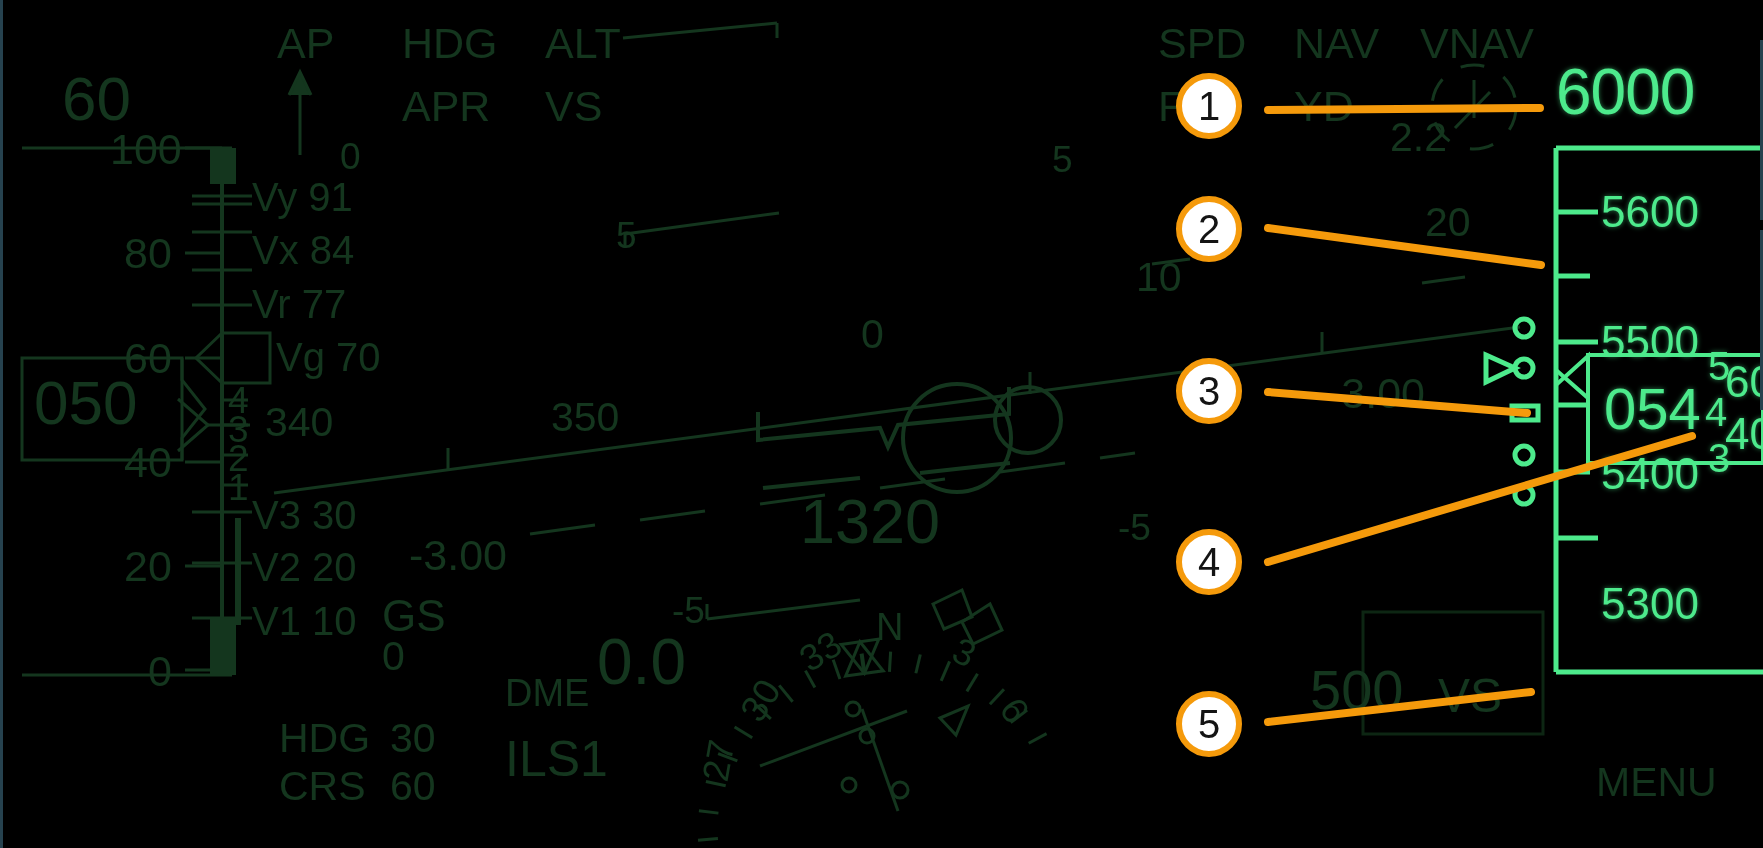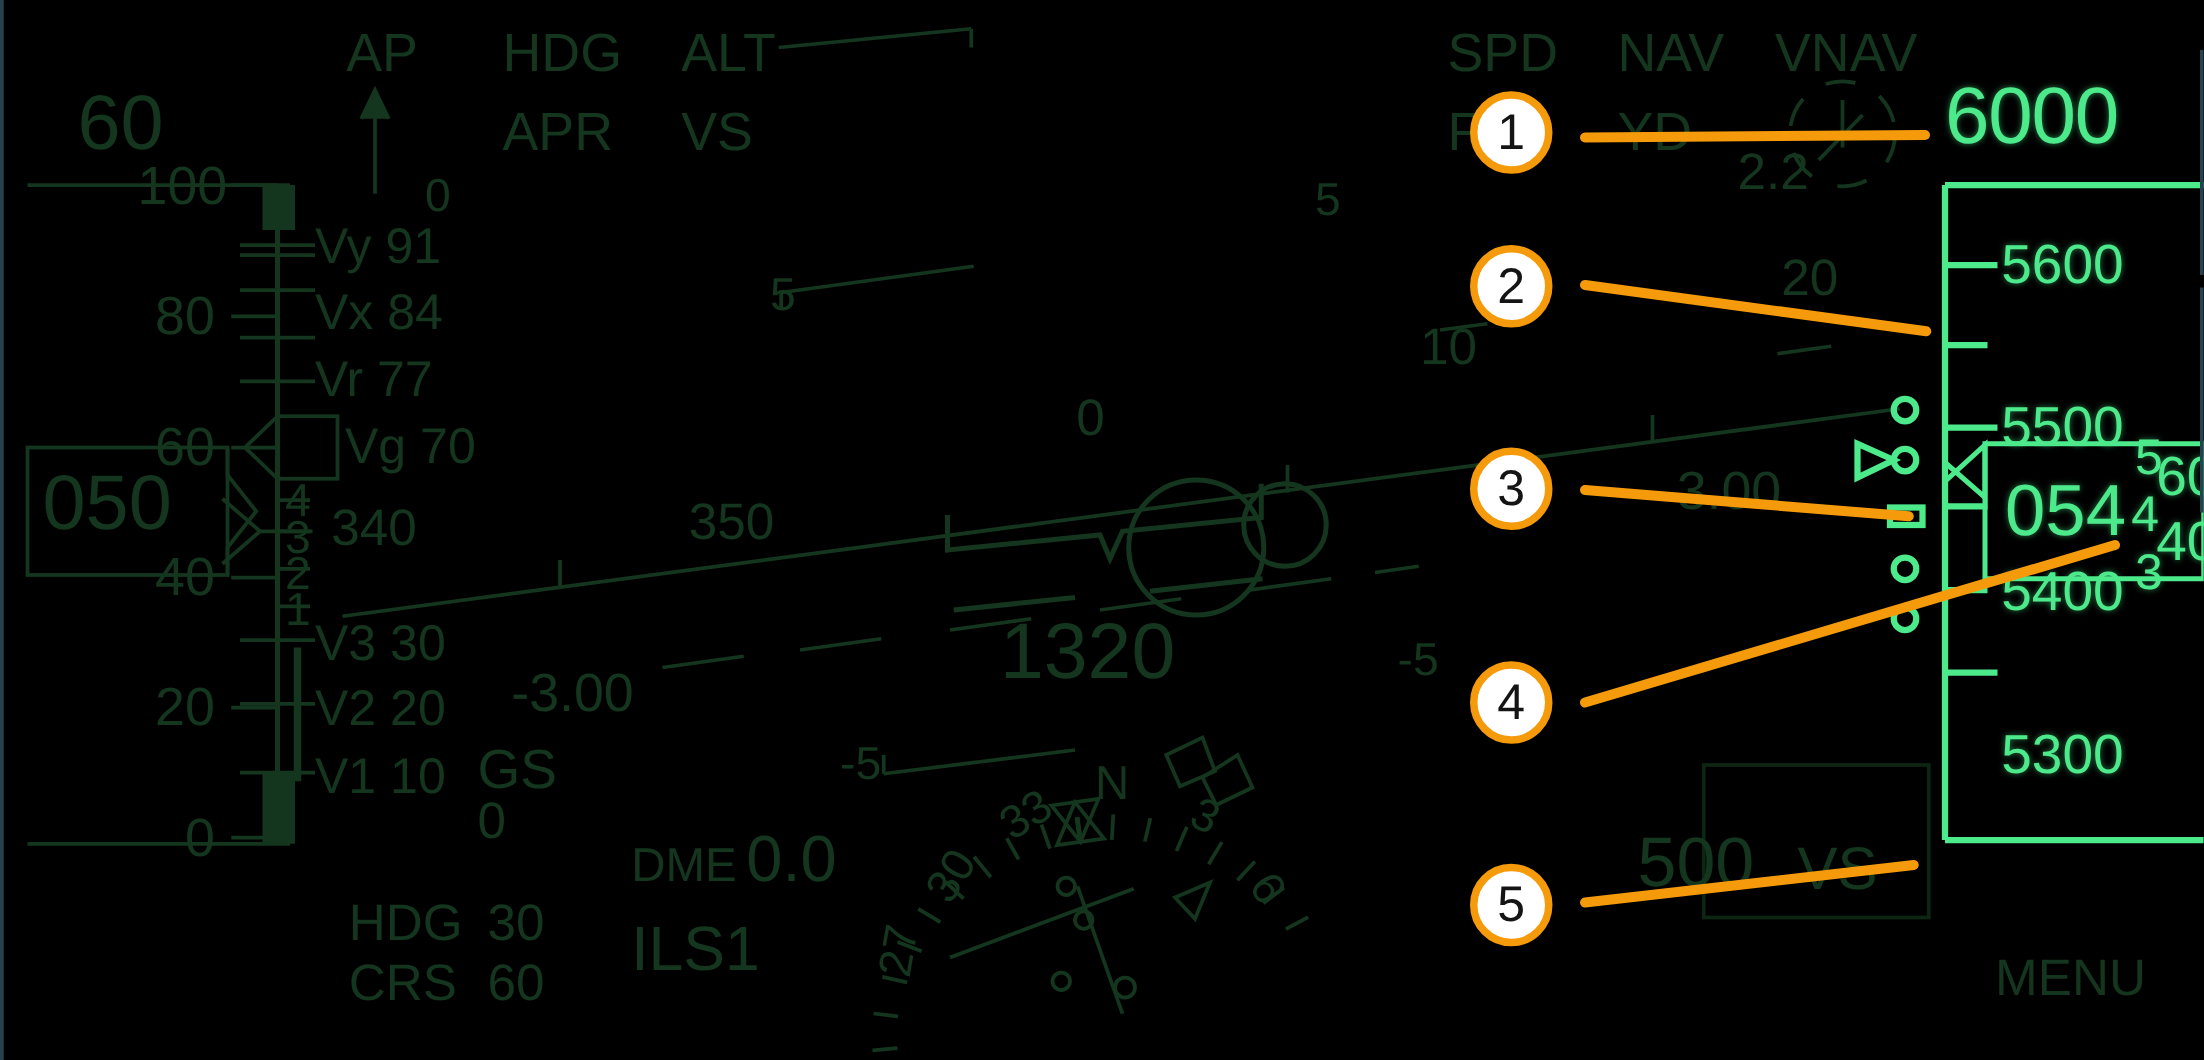--- a/index.html
+++ b/index.html
@@ -291,21 +291,21 @@
 
   <div class="dimtext" style="left:382px; top:594px; font-size:44px;">GS</div>
   <div class="dimtext" style="left:382px; top:636px; font-size:41px;">0</div>
 
   <div class="dimtext" style="left:279px; top:718px; font-size:41px;">HDG</div>
   <div class="dimtext" style="left:390px; top:718px; font-size:41px;">30</div>
   <div class="dimtext" style="left:279px; top:766px; font-size:41px;">CRS</div>
   <div class="dimtext" style="left:390px; top:766px; font-size:41px;">60</div>
 
   <div class="dimtext" style="left:505px; top:674px; font-size:38px;">DME</div>
-  <div class="dimtext" style="left:597px; top:662px; font-size:52px;">0.0</div>
+  <div class="dimtext" style="left:597px; top:630px; font-size:64px;">0.0</div>
   <div class="dimtext" style="left:505px; top:734px; font-size:50px;">ILS1</div>
 
   <div class="dimtext" style="left:1310px; top:662px; font-size:56px;">500</div>
   <div class="dimtext" style="left:1438px; top:672px; font-size:48px;">VS</div>
 
   <div class="dimtext" style="left:1390px; top:117px; font-size:41px;">2.2</div>
 
   <div class="dimtext" style="left:1596px; top:762px; font-size:41px;">MENU</div>
 
   <div class="dimtext" style="left:876px; top:608px; font-size:38px;">N</div>

